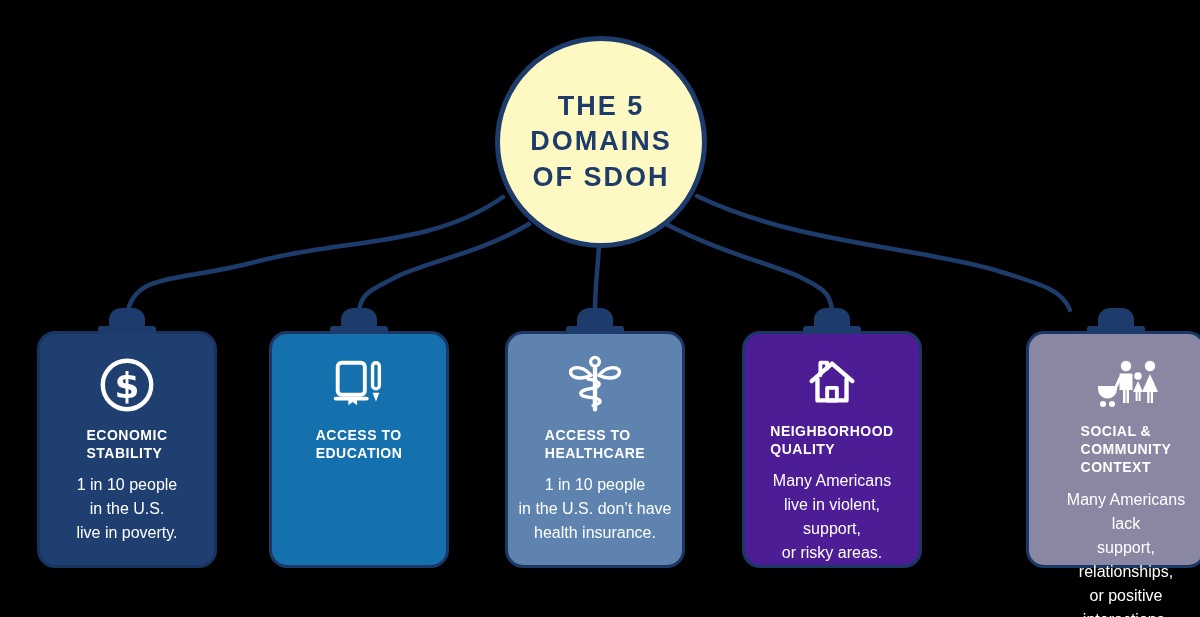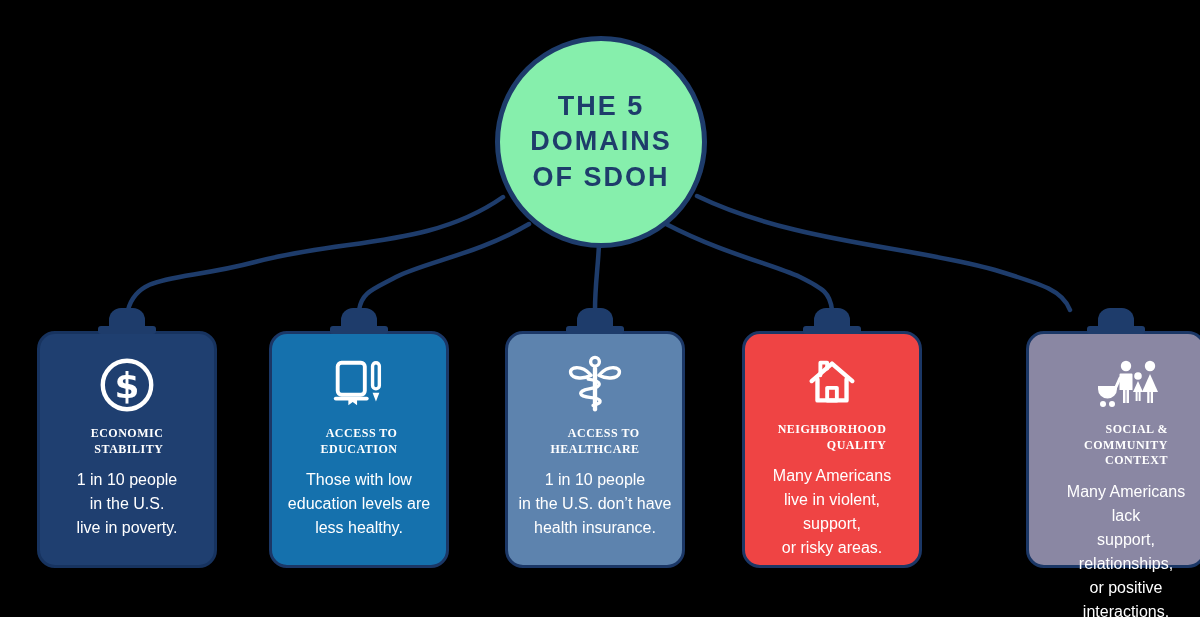--- a/index.html
+++ b/index.html
@@ -91,27 +91,26 @@
   }
   .card-icon {
     height: 66px;
     display: flex;
     align-items: center;
     justify-content: center;
     margin-bottom: 8px;
   }
   .card-title {
     white-space: pre-line;
-    text-align: right;
-    font-size: 12px;
+    text-align: left;
+    font-size: 14px;
     font-weight: 700;
     letter-spacing: 0.5px;
     line-height: 1.3;
     margin-bottom: 11px;
-    font-family: Liberation Serif, serif;
   }
   .card-body {
     white-space: pre-line;
     text-align: center;
     font-size: 16px;
     line-height: 1.5;
   }
   .icon-stroke { stroke: #fff; fill: none; stroke-linecap: round; stroke-linejoin: round; }
 </style>
 </head>
@@ -120,21 +119,21 @@
 <div class="canvas" style="background-color: rgb(0, 0, 0);">
 
   <svg class="connectors" viewBox="0 0 1200 617" aria-hidden="true">
     <path class="connector" d="M 503 197 C 430 248, 345 238, 255 262 C 180 282, 138 272, 128 310" style="stroke: rgb(30, 60, 107);"></path>
     <path class="connector" d="M 529 224 C 478 254, 425 262, 396 277 C 372 290, 362 292, 359 310" style="stroke: rgb(30, 60, 107);"></path>
     <path class="connector" d="M 599 244 C 598 268, 595 285, 595 310" style="stroke: rgb(30, 60, 107);"></path>
     <path class="connector" d="M 666 224 C 724 254, 772 264, 800 277 C 824 289, 830 293, 832 310" style="stroke: rgb(30, 60, 107);"></path>
     <path class="connector" d="M 697 196 C 795 243, 910 246, 995 270 C 1045 285, 1063 291, 1070 310" style="stroke: rgb(30, 60, 107);"></path>
   </svg>
 
-  <div class="hub" style="background-color: #86efac; border-color: rgb(30, 60, 107);">
+  <div class="hub" style="background-color: #fef9c3; border-color: rgb(30, 60, 107);">
     <div class="hub-title" style="color: rgb(30, 60, 107);">THE 5
 DOMAINS
 OF SDOH</div>
   </div>
 
   <div class="card card-1" style="background-color: rgb(31, 63, 112); border-color: rgb(23, 51, 95);">
     <div class="tab" style="color: rgb(30, 60, 107);"></div>
     <div class="card-icon">
       <svg width="62" height="62" viewBox="0 0 64 64">
         <circle class="icon-stroke" cx="32" cy="32" r="25" stroke-width="4.5"></circle>
@@ -154,44 +153,41 @@
       <svg width="64" height="62" viewBox="0 0 64 64">
         <rect class="icon-stroke" x="10" y="9" width="28" height="33" rx="4" stroke-width="4"></rect>
         <path class="icon-stroke" d="M8 46 H40" stroke-width="4"></path>
         <path d="M21 46 v7 l4.5 -3.5 l4.5 3.5 v-7 z" fill="#fff"></path>
         <rect class="icon-stroke" x="46" y="9" width="7" height="27" rx="3.5" stroke-width="3.5"></rect>
         <path d="M46 40 h7 l-3.5 9 z" fill="#fff"></path>
       </svg>
     </div>
     <div class="card-title">ACCESS TO
 EDUCATION</div>
-    <div class="card-body">Those with low
-education levels are
-less healthy.</div>
   </div>
 
   <div class="card card-3" style="background-color: rgb(93, 131, 174); border-color: rgb(27, 55, 102);">
     <div class="tab" style="color: rgb(30, 60, 107);"></div>
     <div class="card-icon">
       <svg width="62" height="64" viewBox="0 0 64 64">
         <circle class="icon-stroke" cx="32" cy="8" r="4.5" stroke-width="3.5"></circle>
         <path class="icon-stroke" d="M32 15 V57" stroke-width="4.5"></path>
         <path class="icon-stroke" d="M27 21 C18 11 5 13 7 20 C9 26 21 26 28 22" stroke-width="3.5"></path>
         <path class="icon-stroke" d="M37 21 C46 11 59 13 57 20 C55 26 43 26 36 22" stroke-width="3.5"></path>
         <path class="icon-stroke" d="M25 26 C40 28 40 34 26 36 C14 38 14 44 28 45 C40 46 40 51 30 53" stroke-width="3.5"></path>
       </svg>
     </div>
     <div class="card-title">ACCESS TO
 HEALTHCARE</div>
     <div class="card-body">1 in 10 people
 in the U.S. don’t have
 health insurance.</div>
   </div>
 
-  <div class="card card-4" style="background-color: #ef4444; border-color: rgb(27, 55, 102);">
+  <div class="card card-4" style="background-color: #4c1d95; border-color: rgb(27, 55, 102);">
     <div class="tab" style="color: rgb(30, 60, 107);"></div>
     <div class="card-icon">
       <svg width="64" height="62" viewBox="0 0 64 64">
         <path class="icon-stroke" d="M20 24 V11 h7 v6" stroke-width="4"></path>
         <path class="icon-stroke" d="M11 30 L32 12 L53 30" stroke-width="4.5"></path>
         <path class="icon-stroke" d="M17 28 V50 H47 V28" stroke-width="4.5"></path>
         <rect class="icon-stroke" x="27" y="37" width="10" height="13" stroke-width="4"></rect>
       </svg>
     </div>
     <div class="card-title">NEIGHBORHOOD

